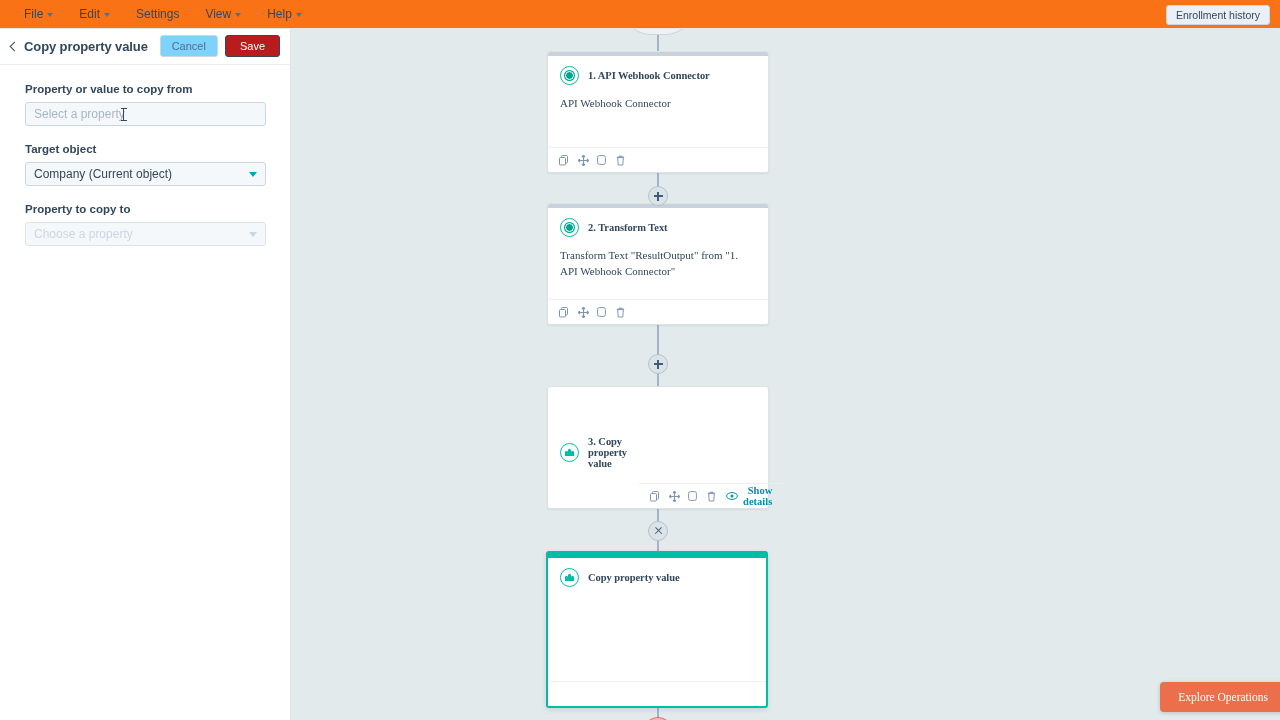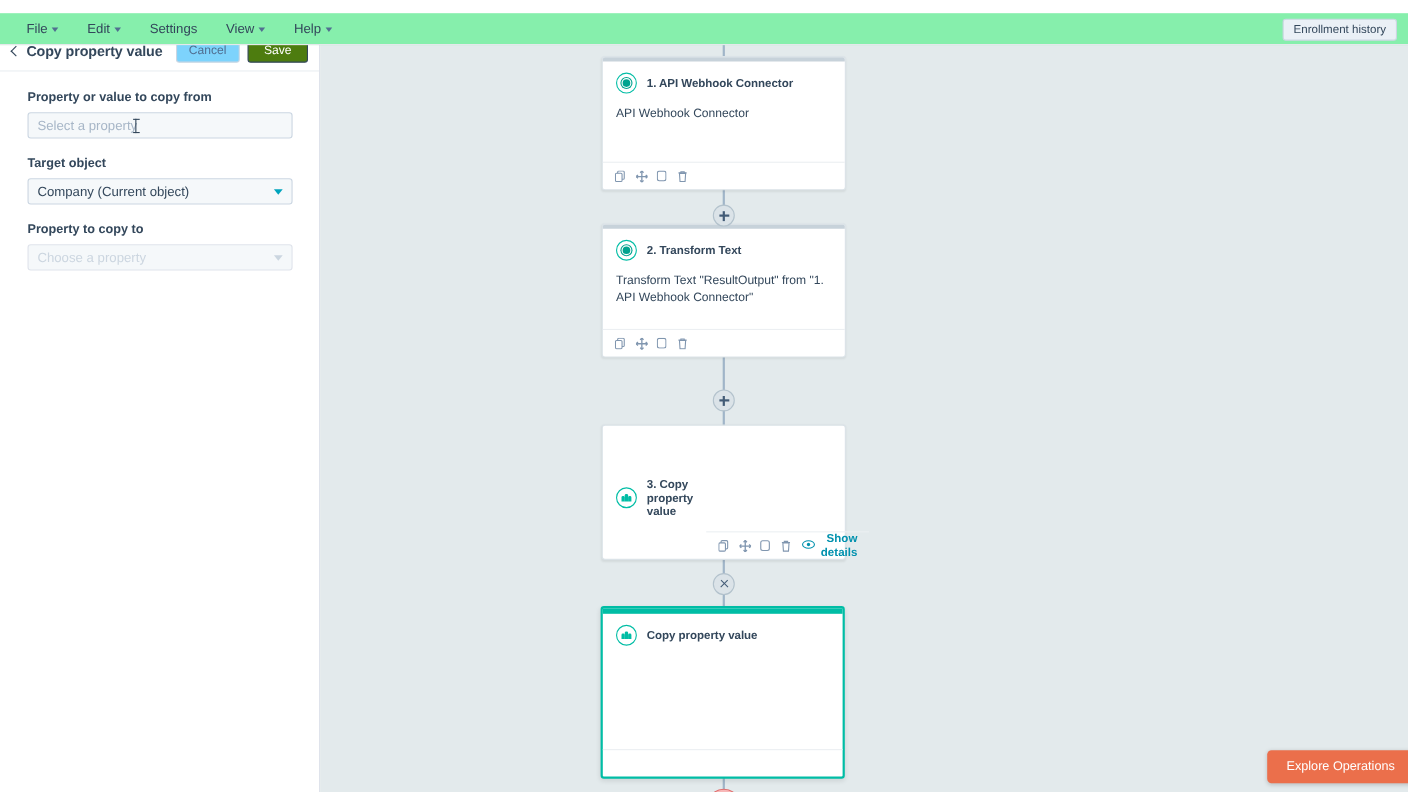--- a/index.html
+++ b/index.html
@@ -5,23 +5,23 @@
   * { box-sizing: border-box; margin: 0; padding: 0; }
   html, body {
     width: 1280px; height: 720px;
     font-family: "Liberation Sans", sans-serif;
     overflow: hidden;
     background: #ffffff;
   }
 
   
   .menubar {
-    position: absolute; top: 12px; left: 0;
+    position: absolute; top: 0; left: 0;
     width: 1280px; height: 29px;
-    background: #86efac;
+    background: #f97316;
     border-bottom: 1px solid #e5e8eb;
     display: flex; align-items: center;
     padding-left: 14px;
     z-index: 40;
   }
   .menu-item {
     display: flex; align-items: center; gap: 4px;
     font-size: 12px; color: #33475b;
     padding: 4px 10px; margin-right: 6px;
     cursor: default; border-radius: 3px;
@@ -83,21 +83,21 @@
   }
   .btn-cancel {
     font-size: 11px; color: #506e91;
     background: #7dd3fc;
     border: 1px solid #cbd6e2;
     border-radius: 3px;
     padding: 4px 11px;
   }
   .btn-save {
     font-size: 11px; color: #ffffff;
-    background: #4d7c0f;
+    background: #b91c1c;
     border: 1px solid #33475b;
     border-radius: 3px;
     padding: 4px 14px;
     font-weight: 400;
   }
   .panel-body { padding: 18px 25px 0 25px; }
   .field { margin-bottom: 17px; }
   .field-label {
     font-size: 11.5px; font-weight: 700; color: #33475b;
     margin-bottom: 7px; display: block;
@@ -139,20 +139,21 @@
   }
   .text-cursor::before { top: 0; }
   .text-cursor::after { bottom: 0; }
 
   
   .canvas {
     position: absolute; top: 29px; left: 291px;
     width: 989px; height: 691px;
     background: #e3eaec;
     overflow: hidden;
+    font-family: Liberation Serif, serif;
   }
   .spine {
     position: absolute; left: 366px; top: 0;
     width: 1.5px; height: 691px;
     background: #7c98b6;
     opacity: .65;
   }
 
   
   .card {

